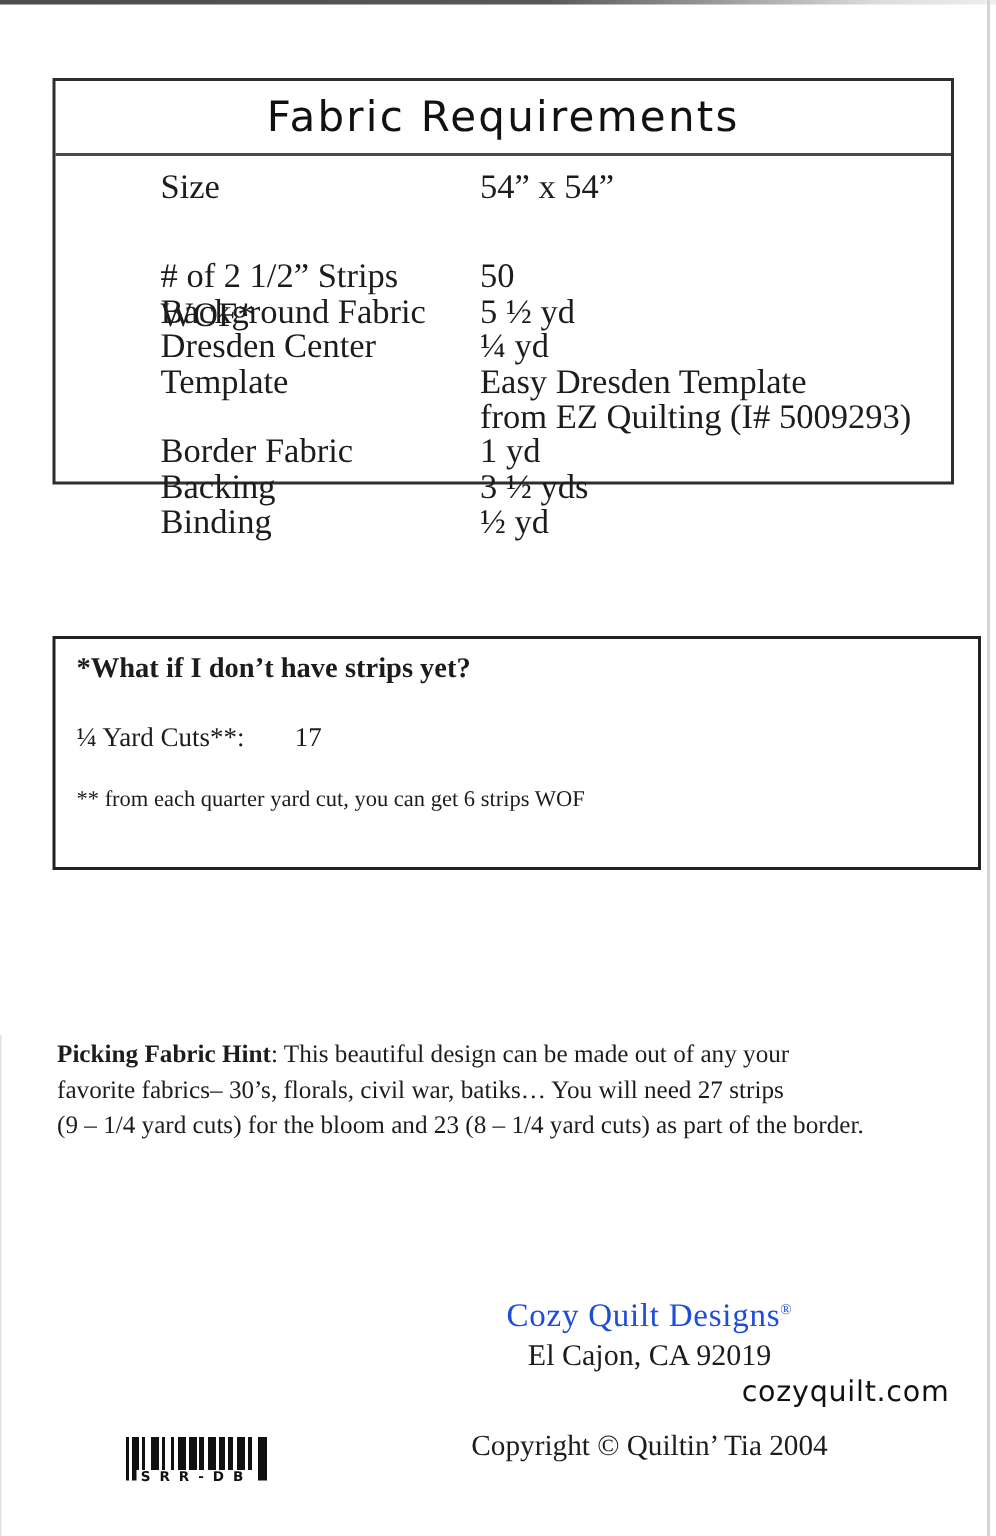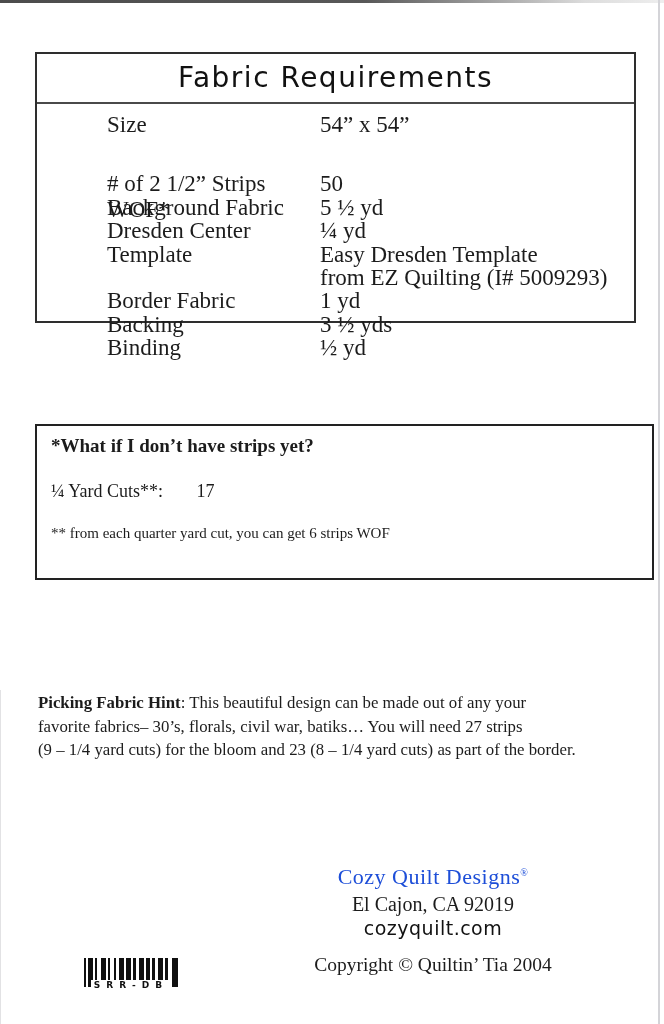--- a/index.html
+++ b/index.html
@@ -76,21 +76,21 @@
     text-align: center;
   }
   .brand-name {
     font-family: Liberation Serif, serif;
     font-size: 22px; font-weight: 500; letter-spacing: 0.5px; color: #1d4ed8;
   }
   .brand-name sup { font-size: 10px; }
   .brand-address { font-size: 20px; margin-top: 3px; }
   .brand-site {
     font-family: "DejaVu Sans", sans-serif;
-    font-size: 19px; letter-spacing: 0.5px; margin-top: 1px; color: #111;
+    font-size: 19px; letter-spacing: 0.5px; margin-top: 1px; color: #111; text-align: right;
   }
   .brand-copyright { font-size: 19.5px; margin-top: 15px; }
 
   
   .barcode-wrap { position: absolute; left: 84px; top: 958px; width: 94px; }
   .barcode-bars {
     width: 94px; height: 29px;
     background: linear-gradient(90deg,
       #101010 0 2px, #fff 2px 4px, #101010 4px 9px, #fff 9px 11px,
       #101010 11px 13px, #fff 13px 17px, #101010 17px 22px, #fff 22px 24px,

